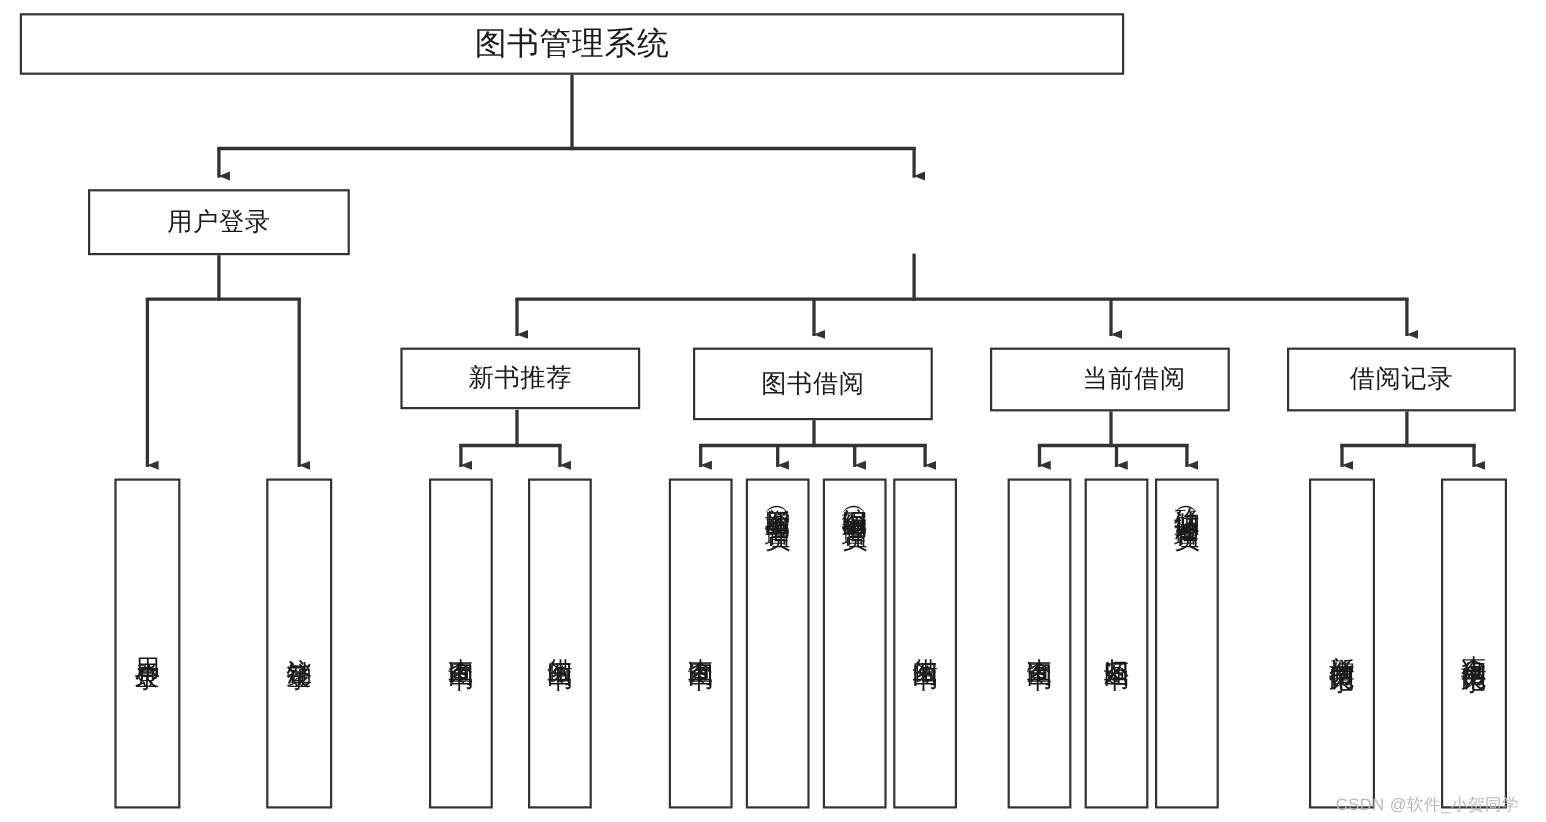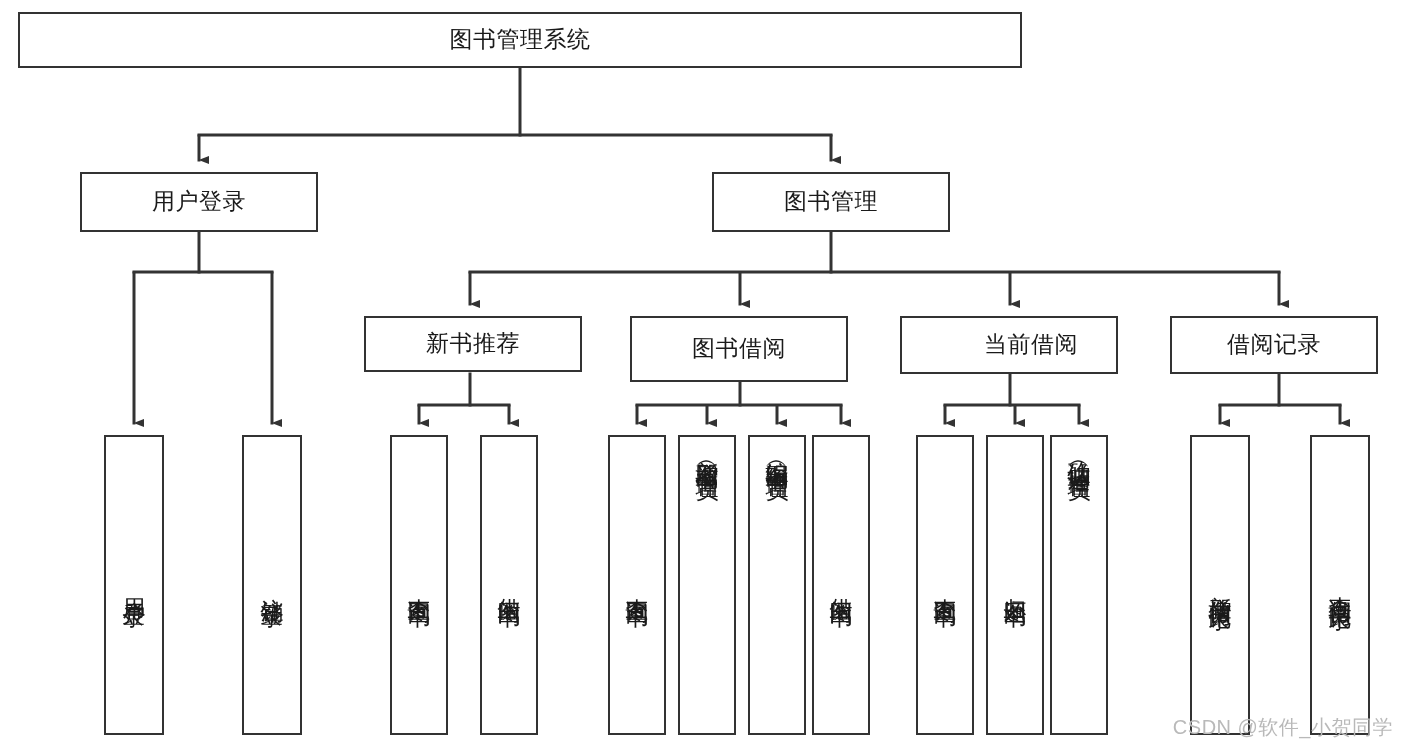--- a/index.html
+++ b/index.html
@@ -38,44 +38,44 @@
     color: #1a1a1a;
     line-height: 1.18;
     white-space: pre;
     text-align: center;
   }
   .node-h .node-label {
     font-size: 23px;
     letter-spacing: 0.5px;
   }
   .node-root .node-label {
-    font-size: 23px;
+    font-size: 29px;
   }
   .node-v {
     align-items: flex-start;
     justify-content: center;
     padding-top: 6px;
   }
   .node-v .node-label {
     writing-mode: vertical-rl;
     text-orientation: upright;
     font-size: 23px;
     letter-spacing: 2.5px;
     line-height: 1;
     height: auto;
   }
   .node-v.centered {
     align-items: center;
     padding-top: 0;
   }
   .watermark {
     position: absolute;
-    right: 12px;
+    right: 24px;
     bottom: 6px;
-    font-size: 20px;
+    font-size: 15px;
     color: #b9b9b9;
     white-space: nowrap;
     letter-spacing: 0.5px;
   }
 </style>
 </head>
 <body>
 
 <div id="diagram-root">
 
@@ -129,23 +129,20 @@
     </g>
   </svg>
 
   <div class="node-box node-h node-root" style="left:18px; top:12px; width:1004px; height:56px;">
     <span class="node-label">图书管理系统</span>
   </div>
 
   <div class="node-box node-h" style="left:80px; top:172px; width:238px; height:60px;">
     <span class="node-label">用户登录</span>
   </div>
-  <div class="node-box node-h" style="left:712px; top:172px; width:238px; height:60px;">
-    <span class="node-label">图书管理</span>
-  </div>
 
   <div class="node-box node-h" style="left:364px; top:316px; width:218px; height:56px;">
     <span class="node-label">新书推荐</span>
   </div>
   <div class="node-box node-h" style="left:630px; top:316px; width:218px; height:66px;">
     <span class="node-label">图书借阅</span>
   </div>
   <div class="node-box node-h" style="left:900px; top:316px; width:218px; height:58px;padding-left:44px;">
     <span class="node-label">当前借阅</span>
   </div>

